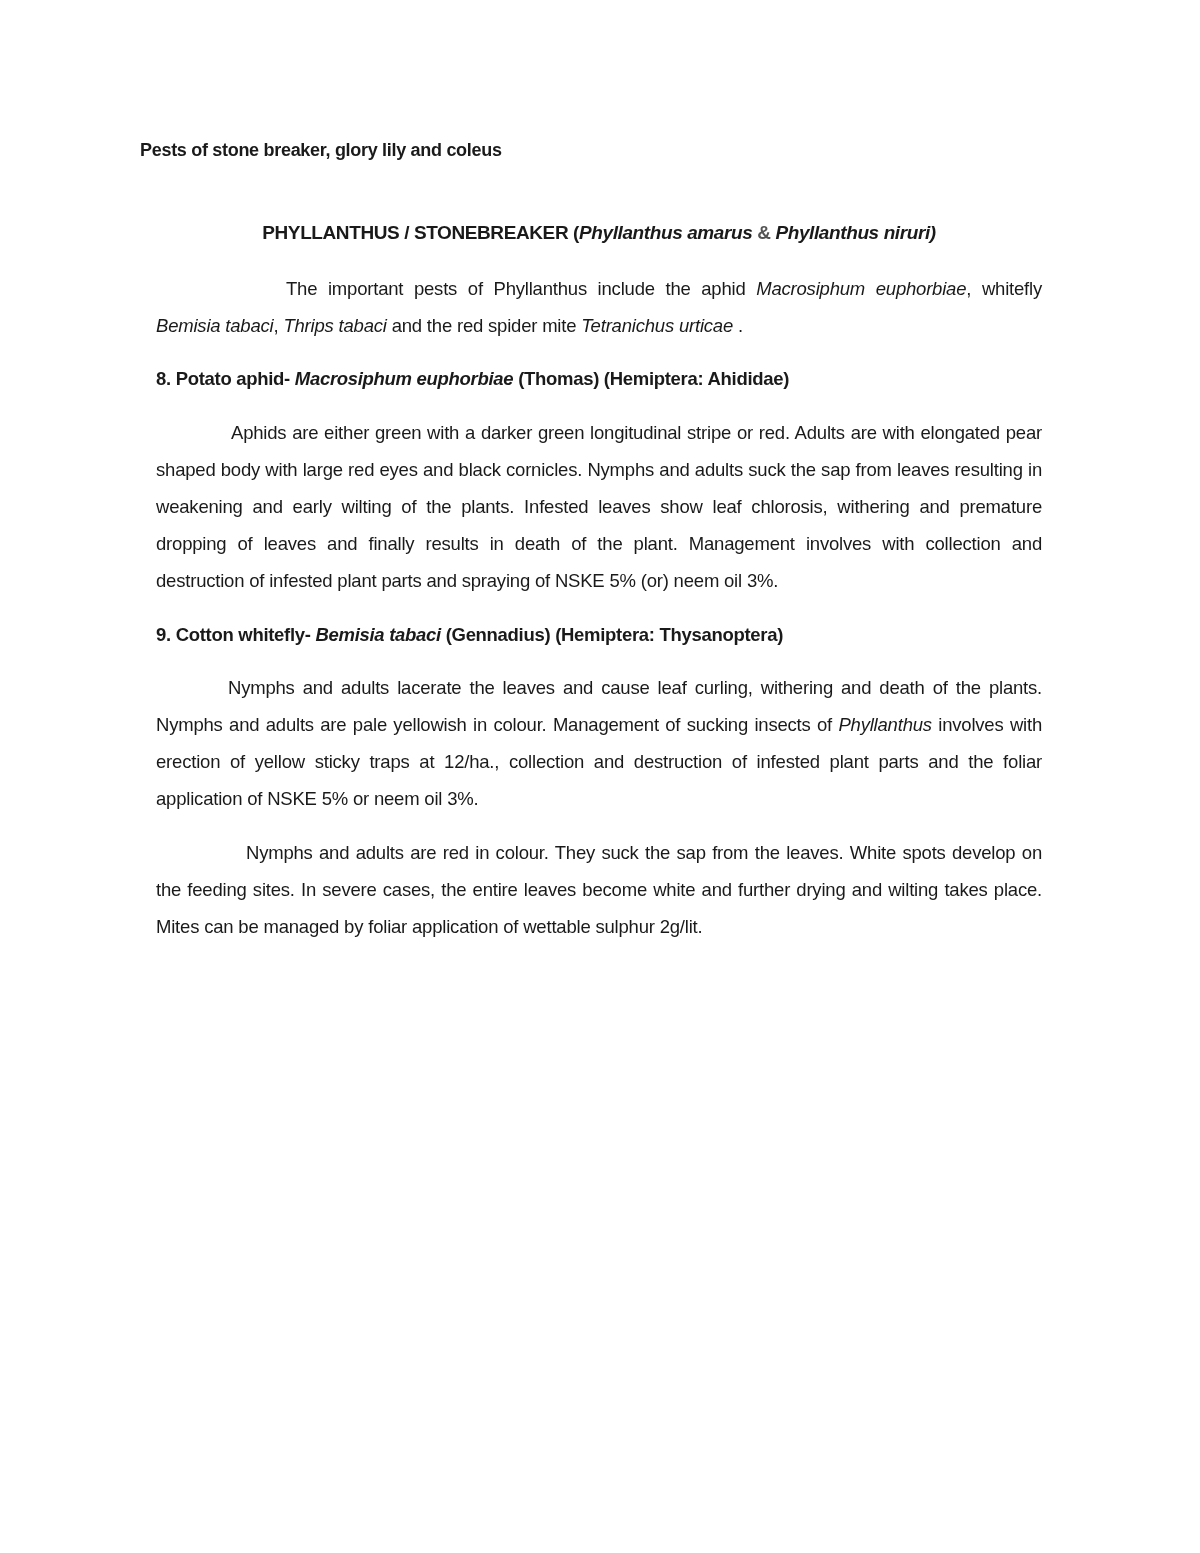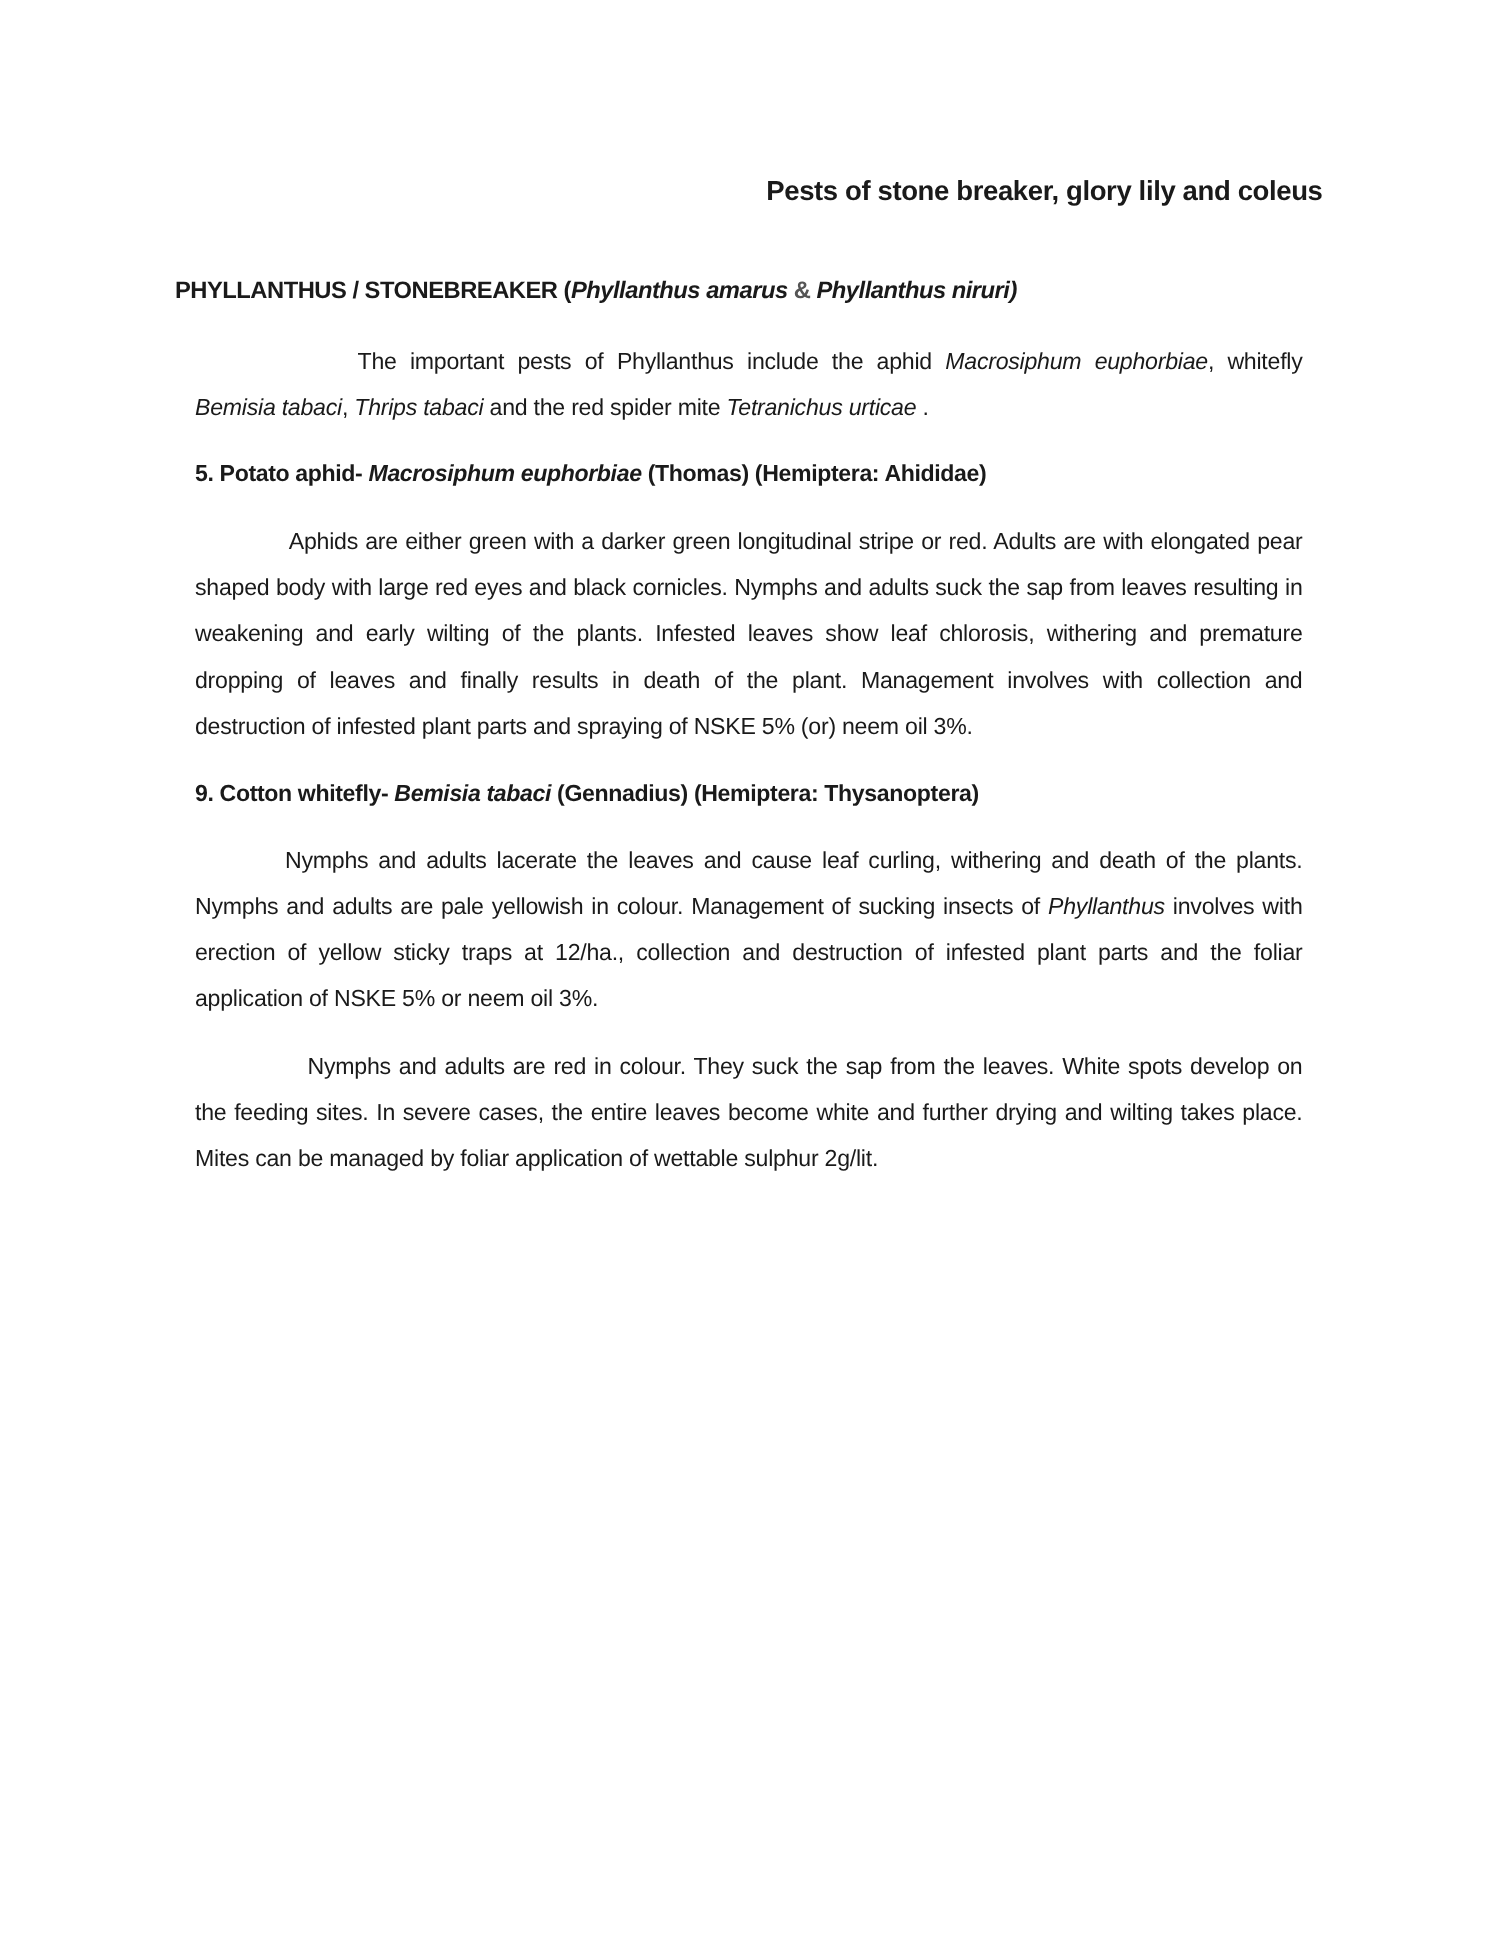--- a/index.html
+++ b/index.html
@@ -1,21 +1,21 @@
 <!DOCTYPE html>
 <html><head>
 <meta charset="utf-8">
 <style>
   html, body { margin: 0; padding: 0; background: #ffffff; }
   body { width: 1200px; height: 1553px; position: relative; overflow: hidden;
          font-family: "Liberation Sans", sans-serif; color: #1a1a1a; }
   .page { position: absolute; left: 140px; top: 0; width: 918px; }
-  .title { position: absolute; top: 140px; left: 0; width: 918px; text-align: right;
-           font-weight: bold; font-size: 22px; letter-spacing: -0.3px; }
-  .subtitle { position: absolute; top: 222px; left: 0; width: 918px; text-align: left;
+  .title { position: absolute; top: 140px; left: 0; width: 918px; text-align: left;
+           font-weight: bold; font-size: 18px; letter-spacing: -0.3px; }
+  .subtitle { position: absolute; top: 222px; left: 0; width: 918px; text-align: center;
               font-weight: bold; font-size: 19px; letter-spacing: -0.4px; }
   .body { position: absolute; top: 254px; left: 0; width: 918px; font-size: 18.5px;
           line-height: 37.2px; letter-spacing: -0.2px; }
   p { margin: 16px; text-align: justify; text-align-last: left; }
   .ind1 { text-indent: 130px; }
   .ind2 { text-indent: 72px; }
   .ind3 { text-indent: 75px; }
   .ind4 { text-indent: 90px; }
   .head { font-weight: bold; text-align: left; letter-spacing: -0.3px; }
   i { font-style: italic; }
@@ -25,21 +25,21 @@
 <body>
 
 <div class="page">
   <div class="title">Pests of stone breaker, glory lily and coleus</div>
 
   <div class="subtitle"><span>PHYLLANTHUS / STONEBREAKER (</span><i>Phyllanthus amarus</i><span class="gray"> &amp; </span><i>Phyllanthus niruri)</i></div>
 
   <div class="body">
     <p class="ind1"><span>The important pests of Phyllanthus include the aphid </span><i>Macrosiphum euphorbiae</i><span>, whitefly </span><i>Bemisia tabaci</i><span>, </span><i>Thrips tabaci</i><span> and the red spider mite </span><i>Tetranichus urticae</i><span> .</span></p>
 
-    <p class="head"><span>5. Potato aphid- </span><i>Macrosiphum euphorbiae</i><span> (Thomas) (Hemiptera: Ahididae)</span></p>
+    <p class="head"><span>8. Potato aphid- </span><i>Macrosiphum euphorbiae</i><span> (Thomas) (Hemiptera: Ahididae)</span></p>
     <p class="ind3">Aphids are either green with a darker green longitudinal stripe or red. Adults are with elongated pear shaped body with large red eyes and black cornicles. Nymphs and adults suck the sap from leaves resulting in weakening and early wilting of the plants. Infested leaves show leaf chlorosis, withering and premature dropping of leaves and finally results in death of the plant.  Management involves with collection and destruction of infested plant parts and spraying of NSKE 5% (or) neem oil 3%.</p>
 
     <p class="head"><span>9. Cotton whitefly- </span><i>Bemisia tabaci</i><span> (Gennadius) (Hemiptera: Thysanoptera)</span></p>
 
     <p class="ind2"><span>Nymphs and adults lacerate the leaves and cause leaf curling, withering and death of the plants. Nymphs and adults are pale yellowish in colour. Management of sucking insects of </span><i>Phyllanthus</i><span> involves with erection of yellow sticky traps at 12/ha., collection and destruction of infested plant parts and the foliar application of NSKE 5% or neem oil 3%.</span></p>
 
     <p class="ind4">Nymphs and adults are red in colour. They suck the sap from the leaves. White spots develop on the feeding sites. In severe cases, the entire leaves become white and further drying and wilting takes place. Mites can be managed by foliar application of wettable sulphur 2g/lit.</p>
   </div>
 </div>
 

